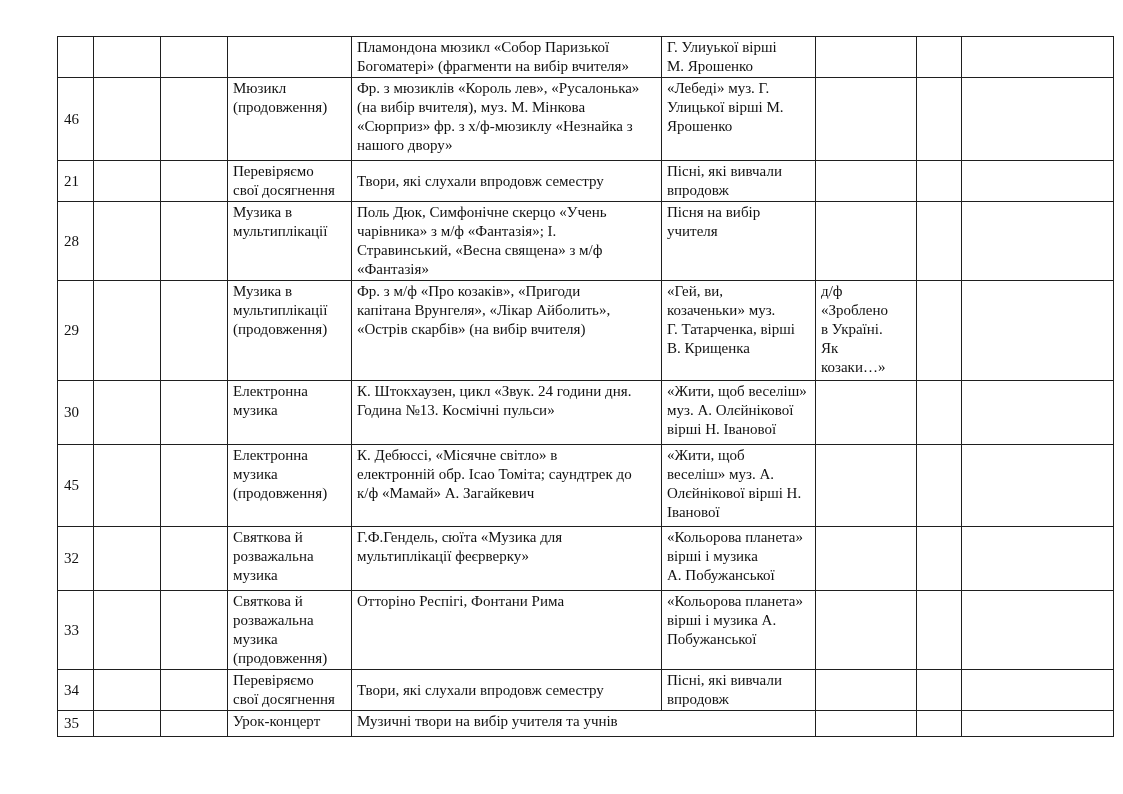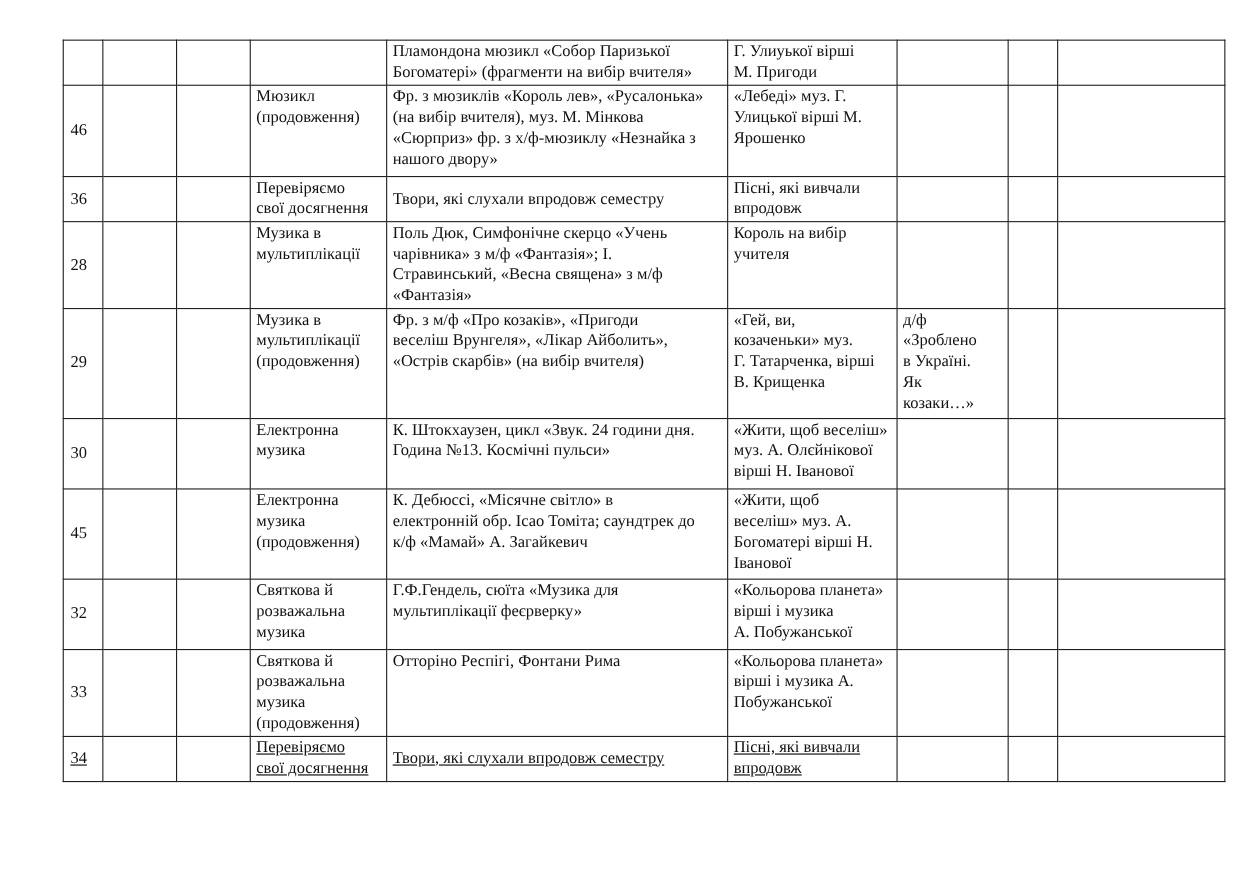--- a/index.html
+++ b/index.html
@@ -56,21 +56,21 @@
       </colgroup>
     <tbody>
         <tr style="height: 39px;">
           <td class="num"></td>
           <td></td>
           <td></td>
           <td></td>
           <td>Пламондона мюзикл «Собор Паризької
 Богоматері» (фрагменти на вибір вчителя»</td>
           <td>Г. Улиуької вірші
-М. Пригоди</td>
+М. Ярошенко</td>
           <td></td>
           <td></td>
           <td></td>
         </tr>
         <tr style="height: 83px;">
           <td class="num">46</td>
           <td></td>
           <td></td>
           <td>Мюзикл
 (продовження)</td>
@@ -79,21 +79,21 @@
 «Сюрприз» фр. з х/ф-мюзиклу «Незнайка з
 нашого двору»</td>
           <td>«Лебеді» муз. Г.
 Улицької вірші М.
 Ярошенко</td>
           <td></td>
           <td></td>
           <td></td>
         </tr>
         <tr style="height: 38px;">
-          <td class="num">36</td>
+          <td class="num">21</td>
           <td></td>
           <td></td>
           <td>Перевіряємо
 свої досягнення</td>
           <td class="vmid">Твори, які слухали впродовж семестру</td>
           <td>Пісні, які вивчали
 впродовж</td>
           <td></td>
           <td></td>
           <td></td>
@@ -101,35 +101,35 @@
         <tr style="height: 76px;">
           <td class="num">28</td>
           <td></td>
           <td></td>
           <td>Музика в
 мультиплікації</td>
           <td>Поль Дюк, Симфонічне скерцо «Учень
 чарівника» з м/ф «Фантазія»; І.
 Стравинський, «Весна священа» з м/ф
 «Фантазія»</td>
-          <td>Король на вибір
+          <td>Пісня на вибір
 учителя</td>
           <td></td>
           <td></td>
           <td></td>
         </tr>
         <tr style="height: 100px;">
           <td class="num">29</td>
           <td></td>
           <td></td>
           <td>Музика в
 мультиплікації
 (продовження)</td>
           <td>Фр. з м/ф «Про козаків», «Пригоди
-веселіш Врунгеля», «Лікар Айболить»,
+капітана Врунгеля», «Лікар Айболить»,
 «Острів скарбів» (на вибір вчителя)</td>
           <td>«Гей, ви,
 козаченьки» муз.
 Г. Татарченка, вірші
 В. Крищенка</td>
           <td>д/ф
 «Зроблено
 в Україні.
 Як
 козаки…»</td>
@@ -156,21 +156,21 @@
           <td></td>
           <td></td>
           <td>Електронна
 музика
 (продовження)</td>
           <td>К. Дебюссі, «Місячне світло» в
 електронній обр. Ісао Томіта; саундтрек до
 к/ф «Мамай» А. Загайкевич</td>
           <td>«Жити, щоб
 веселіш» муз. А.
-Богоматері вірші Н.
+Олєйнікової вірші Н.
 Іванової</td>
           <td></td>
           <td></td>
           <td></td>
         </tr>
         <tr style="height: 64px;">
           <td class="num">32</td>
           <td></td>
           <td></td>
           <td>Святкова й
@@ -194,28 +194,38 @@
 музика
 (продовження)</td>
           <td>Отторіно Респігі, Фонтани Рима</td>
           <td>«Кольорова планета»
 вірші і музика А.
 Побужанської</td>
           <td></td>
           <td></td>
           <td></td>
         </tr>
-        <tr style="height: 41px; text-decoration: underline;">
+        <tr style="height: 41px;">
           <td class="num">34</td>
           <td></td>
           <td></td>
           <td>Перевіряємо
 свої досягнення</td>
           <td class="vmid">Твори, які слухали впродовж семестру</td>
           <td>Пісні, які вивчали
 впродовж</td>
           <td></td>
           <td></td>
           <td></td>
         </tr>
+        <tr style="height: 26px;">
+          <td class="num">35</td>
+          <td></td>
+          <td></td>
+          <td>Урок-концерт</td>
+          <td colspan="2">Музичні твори на вибір учителя та учнів</td>
+          <td></td>
+          <td></td>
+          <td></td>
+        </tr>
       </tbody>
   </table>
 </div>
 
 </body></html>

